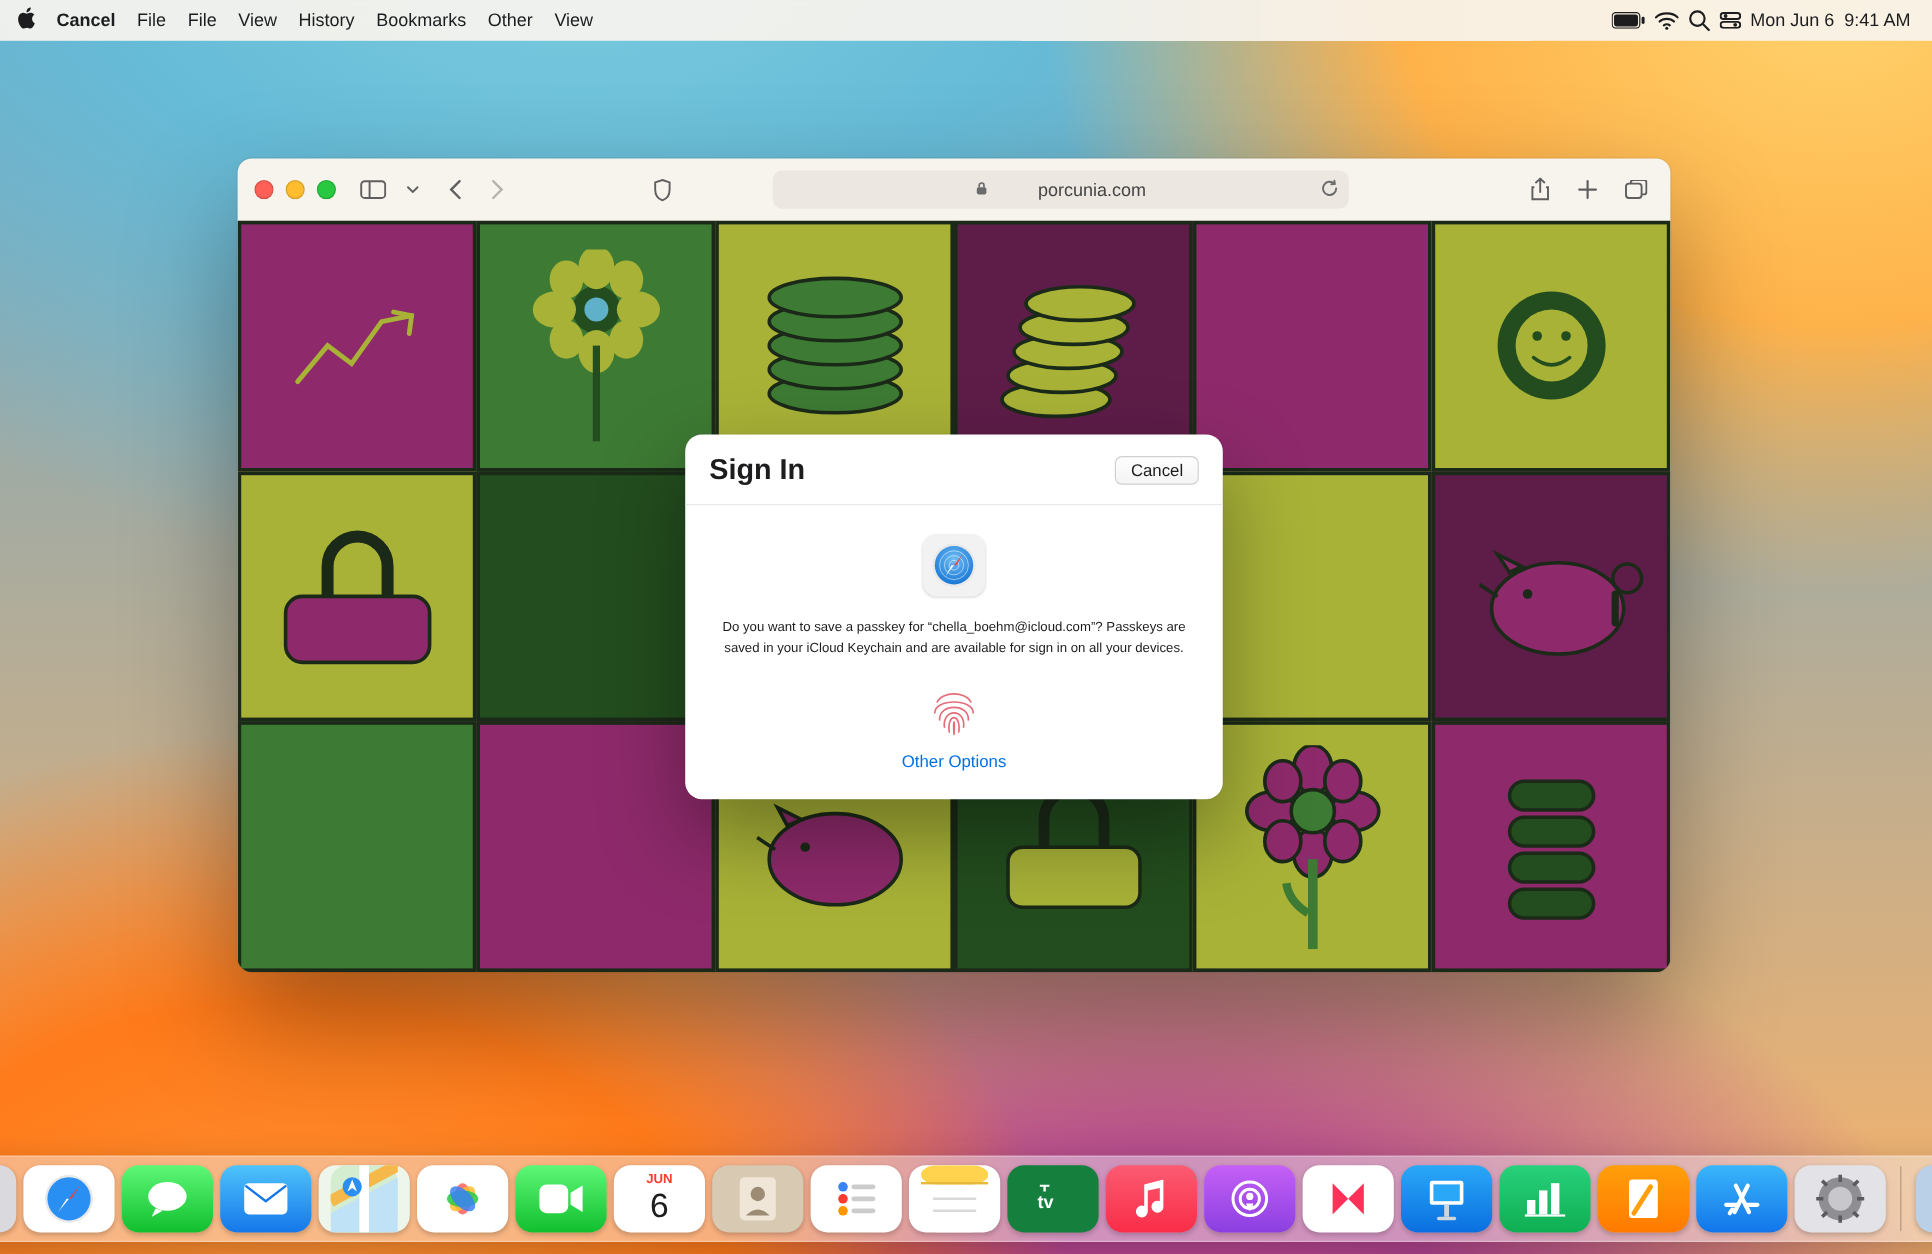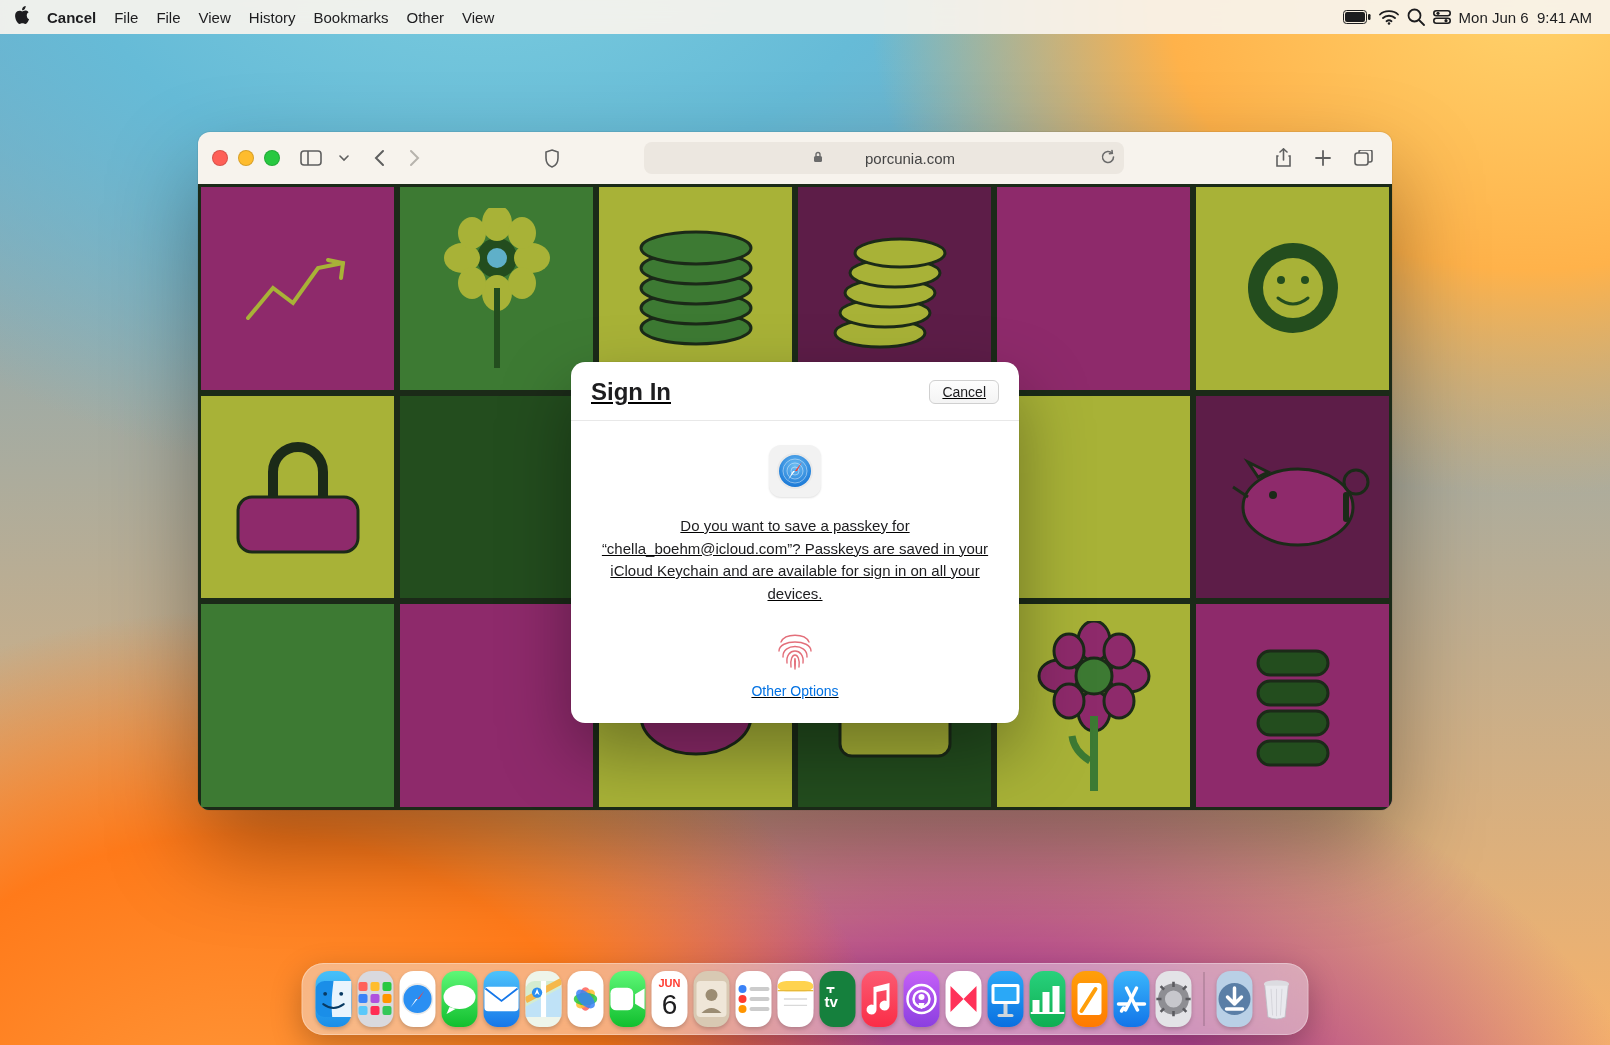--- a/index.html
+++ b/index.html
@@ -102,61 +102,60 @@
   
   .dialog {
     position: absolute;
     width: 448px;
     left: calc(50% - 224px);
     top: 178px;
     background: #fff;
     border-radius: 14px;
     box-shadow: 0 30px 70px rgba(0,0,0,0.35), 0 0 0 0.5px rgba(0,0,0,0.08);
     overflow: hidden;
-    text-decoration: underline;
   }
   .dialog-header {
     display: flex; align-items: center; justify-content: space-between;
     padding: 16px 20px 14px 20px;
     border-bottom: 1px solid #e8e8e8;
   }
   .dialog-title { font-size: 24px; font-weight: 700; color: #1d1d1f; }
   .cancel-btn {
     font-size: 14px; padding: 3px 12px;
     border-radius: 6px; border: 0.5px solid #d0d0d0;
     background: linear-gradient(#fdfdfd,#f4f4f4);
     color: #1d1d1f; cursor: default;
   }
   .dialog-body { padding: 20px 24px 24px 24px; text-align: center; }
   .safari-badge {
     width: 52px; height: 52px; margin: 4px auto 18px auto;
     border-radius: 12px; background: #f2f2f2;
     display: flex; align-items: center; justify-content: center;
     box-shadow: 0 1px 2px rgba(0,0,0,0.12);
   }
-  .passkey-text { font-size: 15px; color: #1d1d1f; line-height: 1.5; margin-bottom: 22px;}
+  .passkey-text { font-size: 11px; color: #1d1d1f; line-height: 1.5; margin-bottom: 22px;}
   .touchid-icon { margin: 0 auto 12px auto; width: 44px; height: 44px; }
   .continue-label { font-size: 15px; color: #1d1d1f; margin-bottom: 8px;}
   .other-options { font-size: 14px; color: #0071e3; cursor: default;}
 
   
   .dock {
     position: absolute;
     left: 50%; transform: translateX(-50%);
     bottom: 10px;
     display: flex; align-items: flex-end; gap: 6px;
     padding: 8px 14px;
     background: rgba(240,240,245,0.45);
     border-radius: 22px;
     backdrop-filter: blur(20px);
     box-shadow: 0 10px 30px rgba(0,0,0,0.25), inset 0 0 0 1px rgba(255,255,255,0.3);
   }
   .dock-sep { width: 1px; height: 54px; background: rgba(0,0,0,0.25); margin: 0 6px; align-self: center;}
   .dock-item {
-    width: 36px; height: 56px; border-radius: 14px;
+    width: 76px; height: 56px; border-radius: 14px;
     display: flex; align-items: center; justify-content: center;
     font-size: 28px; color: #fff;
     box-shadow: 0 2px 4px rgba(0,0,0,0.2);
     position: relative;
   }
   .dock-item.trash { background: transparent; box-shadow:none; }
   .dock-item .lbl { position:absolute; font-size:9px; font-weight:700; }
 
 </style>
 </head>

